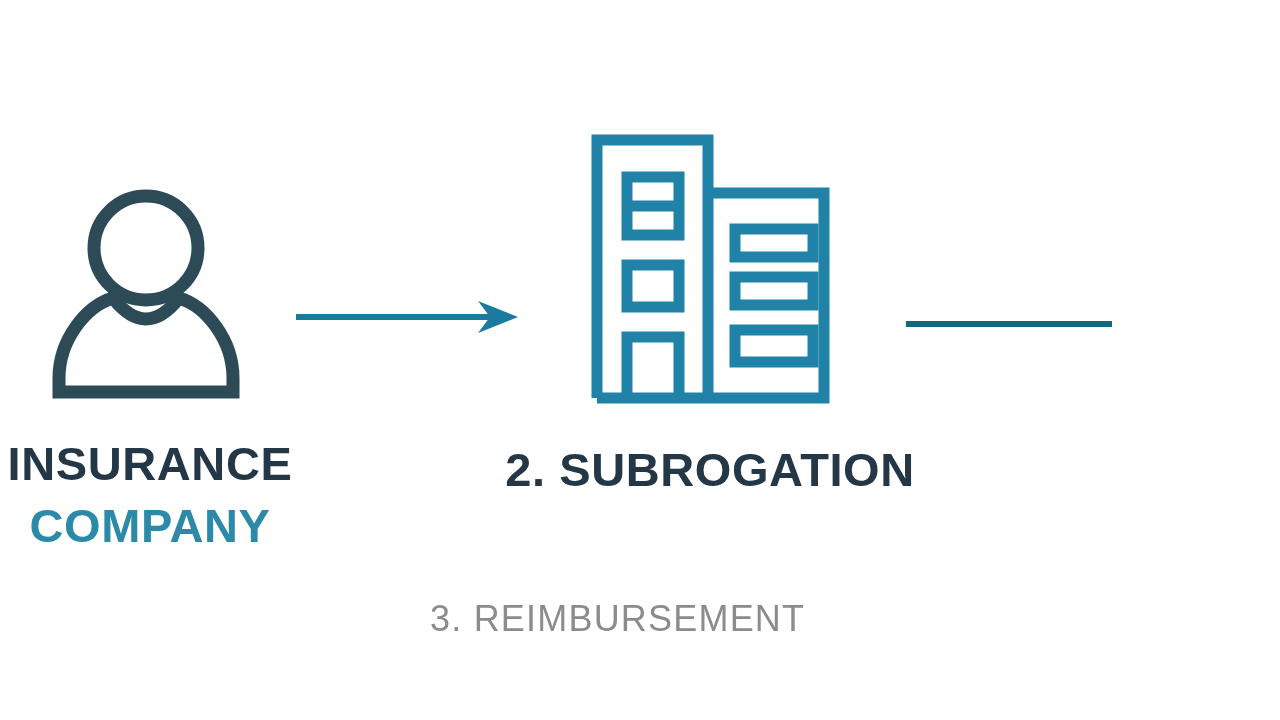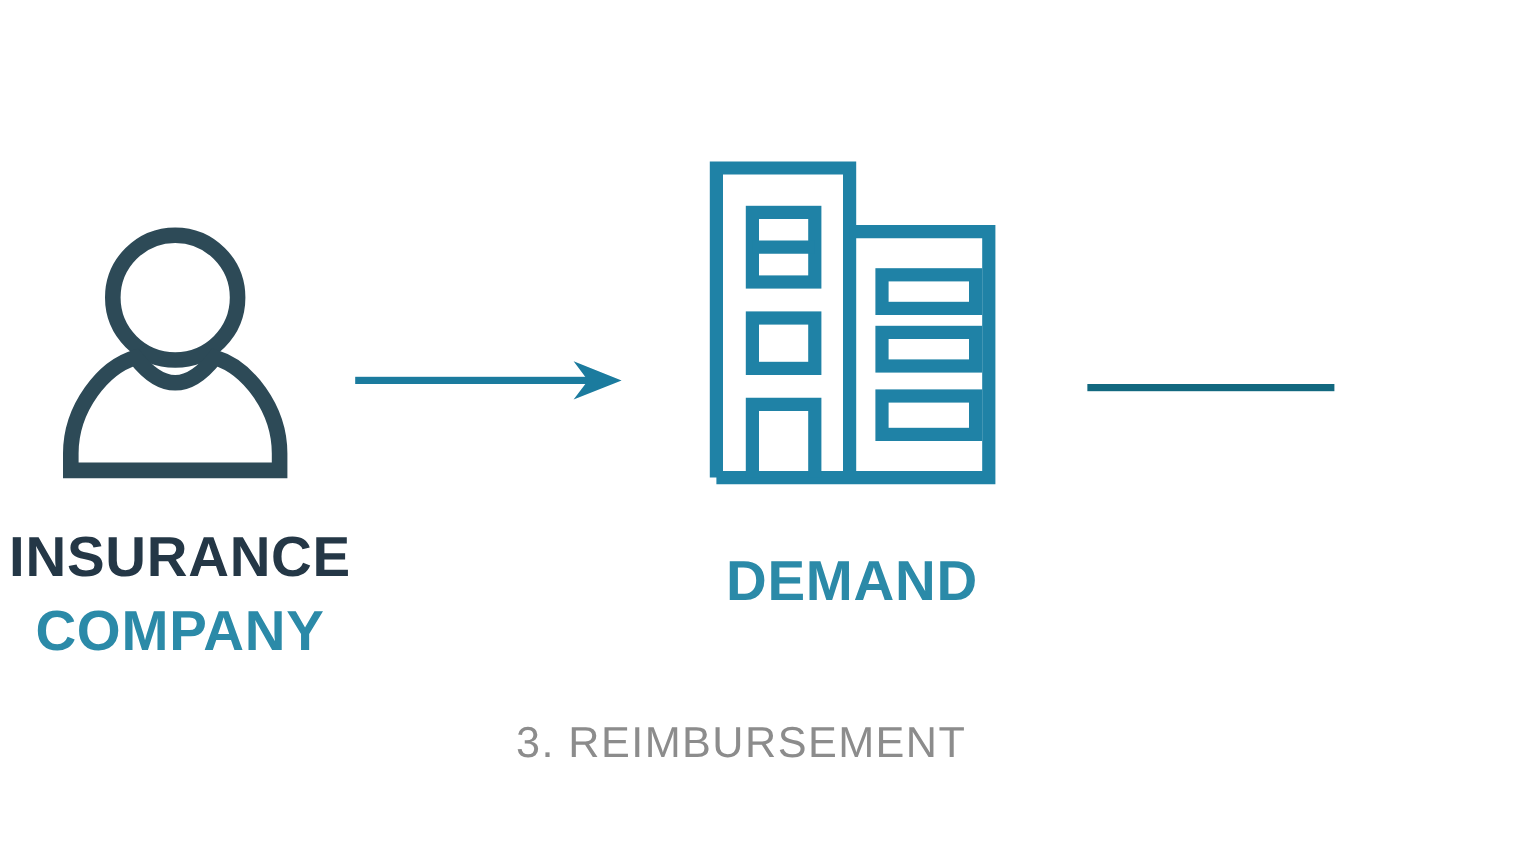--- a/index.html
+++ b/index.html
@@ -167,21 +167,21 @@
 
           <rect x="160" y="104" width="78" height="28"></rect>
           <rect x="160" y="152" width="78" height="28"></rect>
           <rect x="160" y="205" width="78" height="32"></rect>
         </g>
       </svg>
     </div>
   </div>
 
   <div class="label-block label-building">
-    <span class="label-line-2">DEMAND</span>
+    <span class="label-line-1">2. SUBROGATION</span>
   </div>
 
   <div class="label-gray">3. REIMBURSEMENT</div>
 
   <div class="line-right">
     <svg width="380" height="8" viewBox="0 0 380 8" xmlns="http://www.w3.org/2000/svg">
       <rect x="0" y="1" width="380" height="6" fill="#12687f"></rect>
     </svg>
   </div>
 

